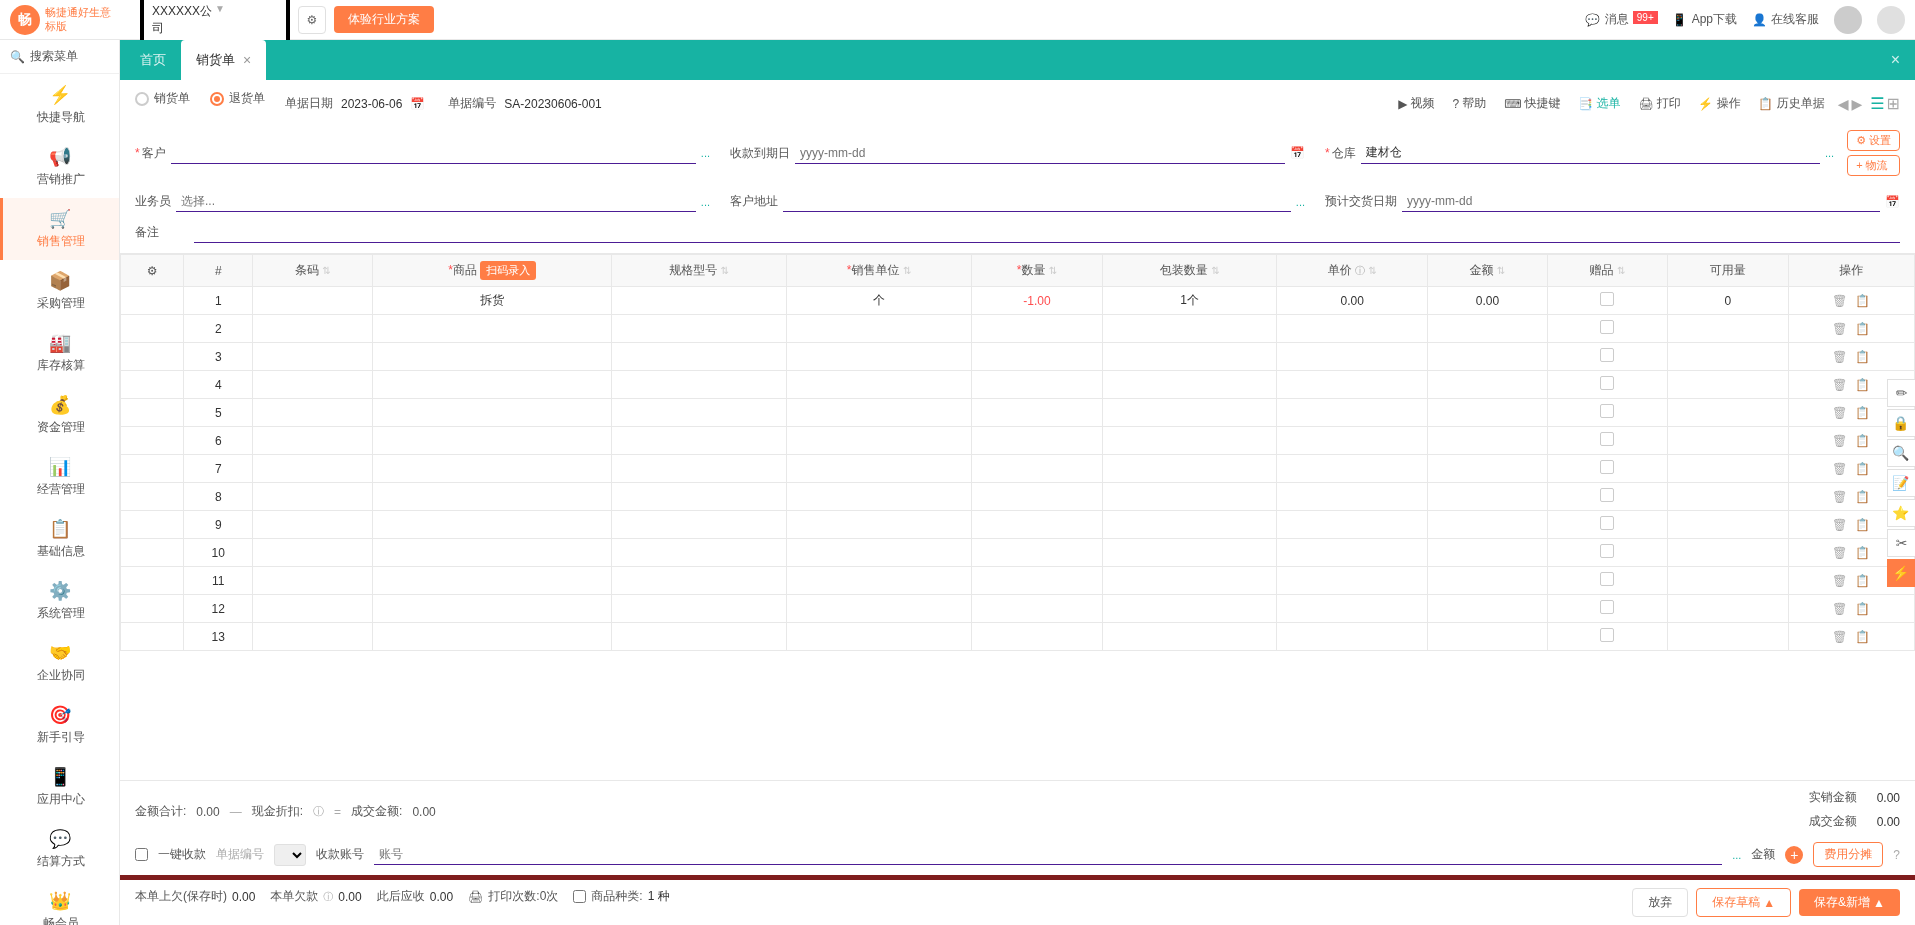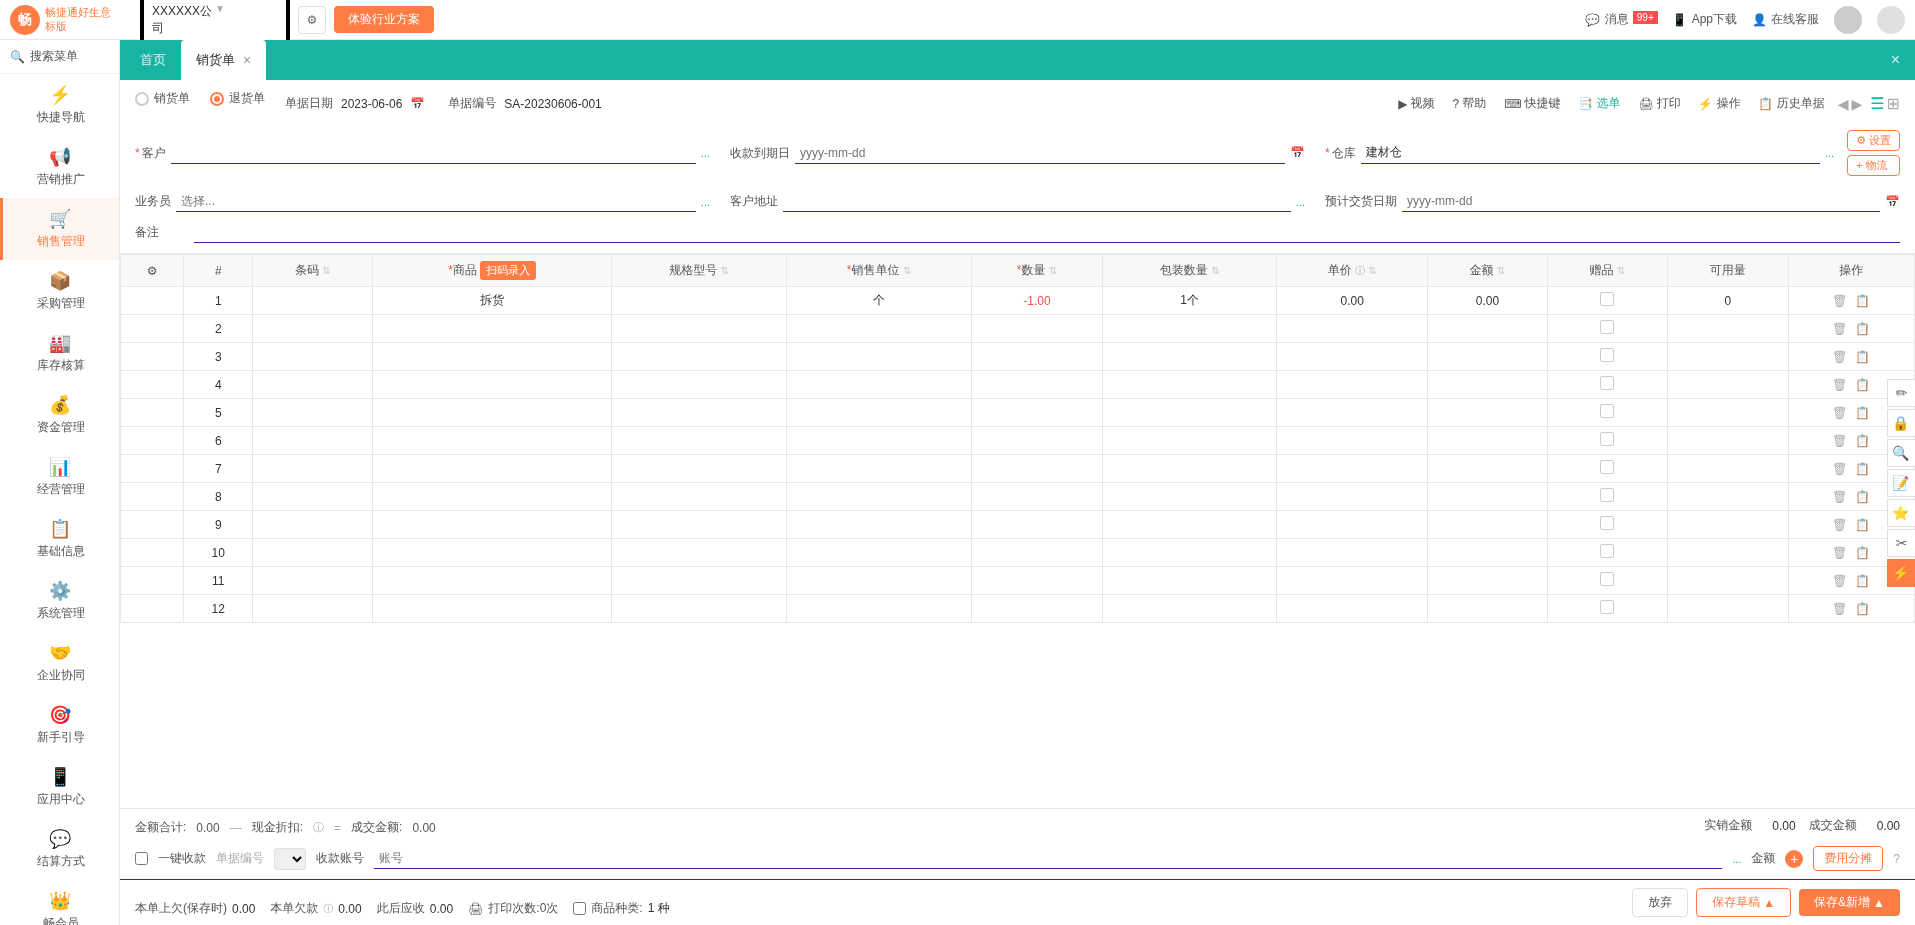--- a/index.html
+++ b/index.html
@@ -333,24 +333,24 @@
       color: #ff7d45;
       border-radius: 4px;
       padding: 3px 10px;
       font-size: 12px;
       cursor: pointer;
     }
 
     
     .bottom-bar {
       background: #fff;
-      border-top: 1px solid #7f1d1d;
+      border-top: 5px solid #7f1d1d;
       padding: 8px 15px;
       display: flex;
-      align-items: flex-end;
+      align-items: flex-start;
       gap: 15px;
       font-size: 12px;
     }
     .bottom-info { display: flex; align-items: center; gap: 5px; color: #555; }
     .bottom-value { color: #333; }
     .bottom-actions { margin-left: auto; display: flex; gap: 8px; align-items: center; }
     .btn-abandon {
       background: #fff;
       border: 1px solid #e0e0e0;
       color: #555;
@@ -880,36 +880,54 @@
     <td></td>
     <td></td>
     <td></td>
     <td><span class="checkbox-cell"></span></td>
     <td></td>
     <td style="white-space:nowrap;">
       <span style="cursor:pointer;color:#aaa;margin-right:5px;">🗑</span>
       <span style="cursor:pointer;color:#aaa;">📋</span>
     </td>
   </tr>
+            <tr>
+    <td></td>
+    <td>13</td>
+    <td></td>
+    <td></td>
+    <td></td>
+    <td></td>
+    <td style="color:#333"></td>
+    <td></td>
+    <td></td>
+    <td></td>
+    <td><span class="checkbox-cell"></span></td>
+    <td></td>
+    <td style="white-space:nowrap;">
+      <span style="cursor:pointer;color:#aaa;margin-right:5px;">🗑</span>
+      <span style="cursor:pointer;color:#aaa;">📋</span>
+    </td>
+  </tr>
           </tbody>
       </table>
     </div>
 
     <div class="footer-area">
       <div class="footer-row1">
         <span>金额合计:</span>
         <span>0.00</span>
         <span style="color:#aaa;">—</span>
         <span>现金折扣:</span>
         <span style="color:#aaa;font-size:11px;">ⓘ</span>
         <span style="color:#aaa;">=</span>
         <span>成交金额:</span>
         <span>0.00</span>
 
-        <div style="margin-left:auto; display:flex; gap:13px;">
+        <div style="margin-left:auto; display:flex; flex-direction:column; gap:3px;">
           <div class="summary-row">
             <span class="summary-label">实销金额</span>
             <span class="summary-value">0.00</span>
           </div>
           <div class="summary-row">
             <span class="summary-label">成交金额</span>
             <span class="summary-value">0.00</span>
           </div>
         </div>
       </div>

